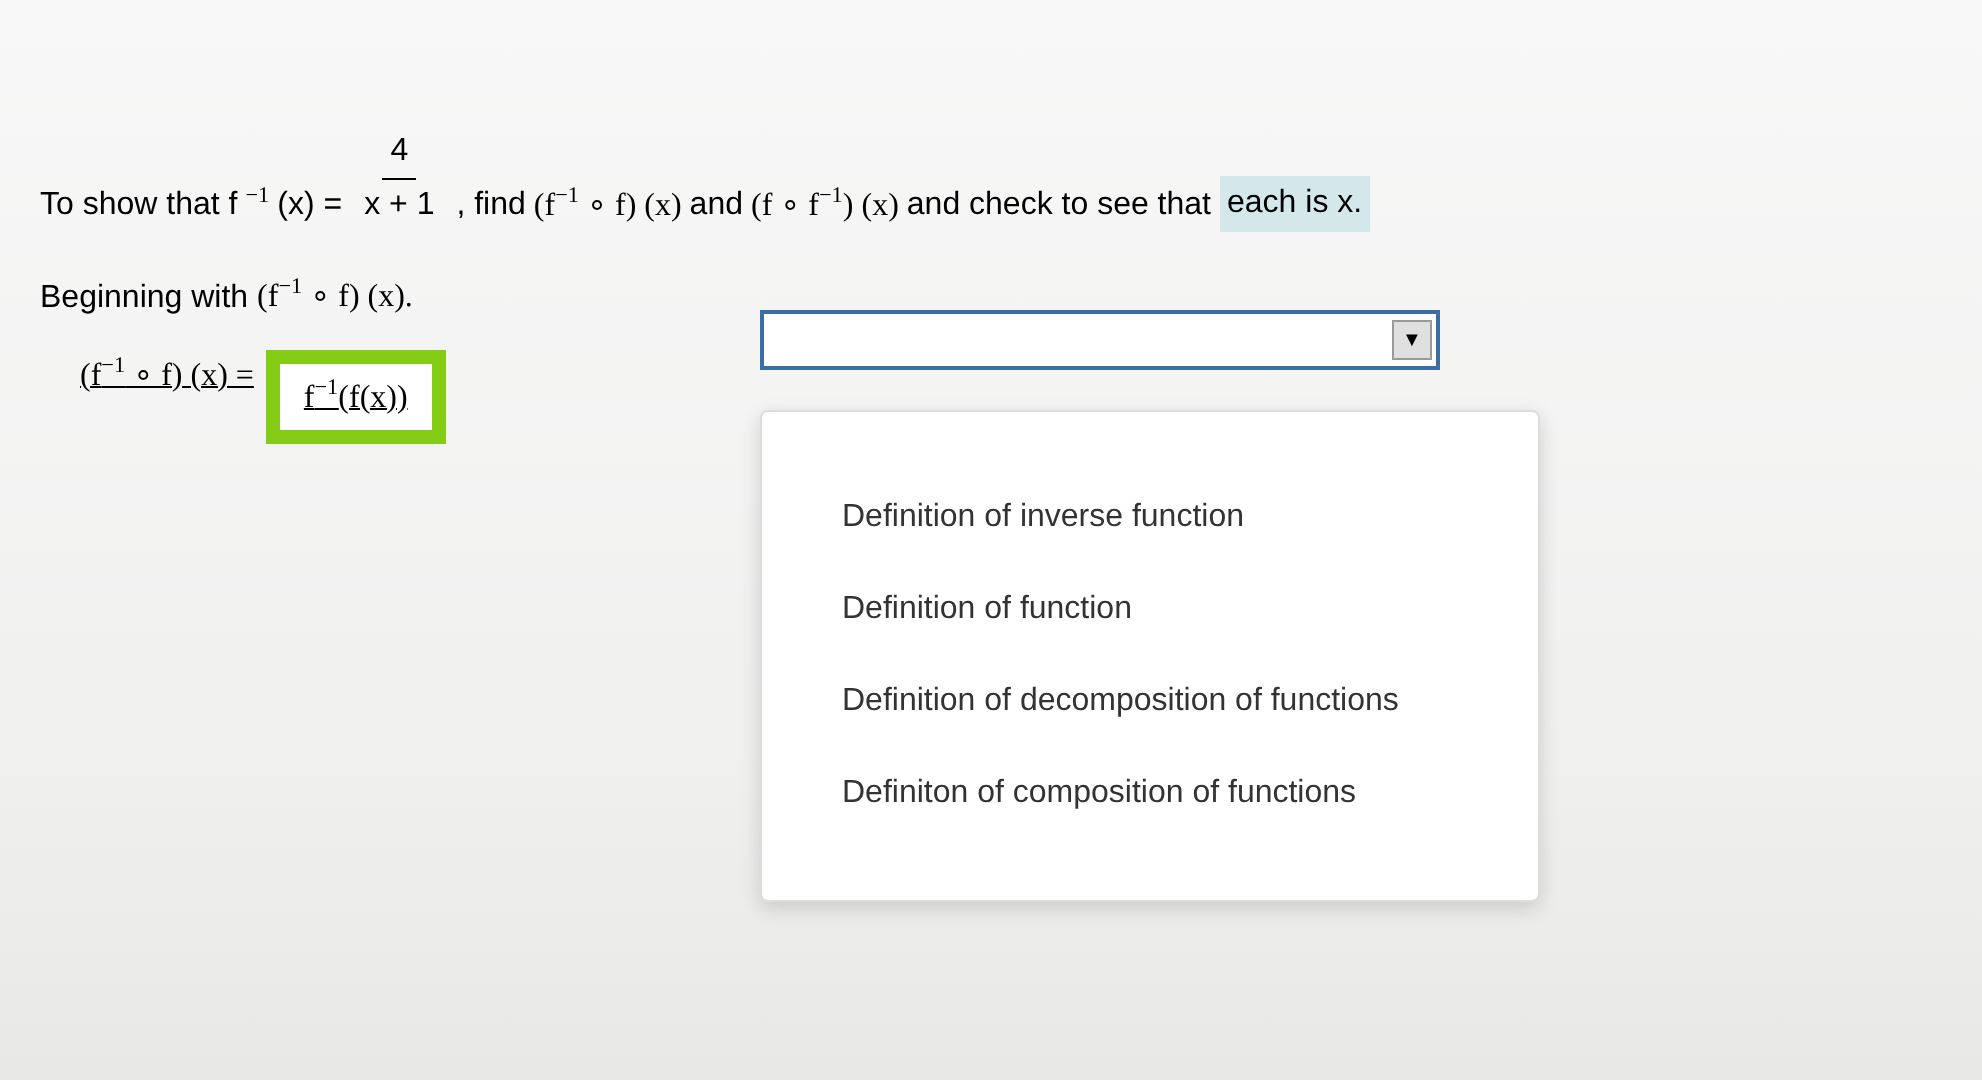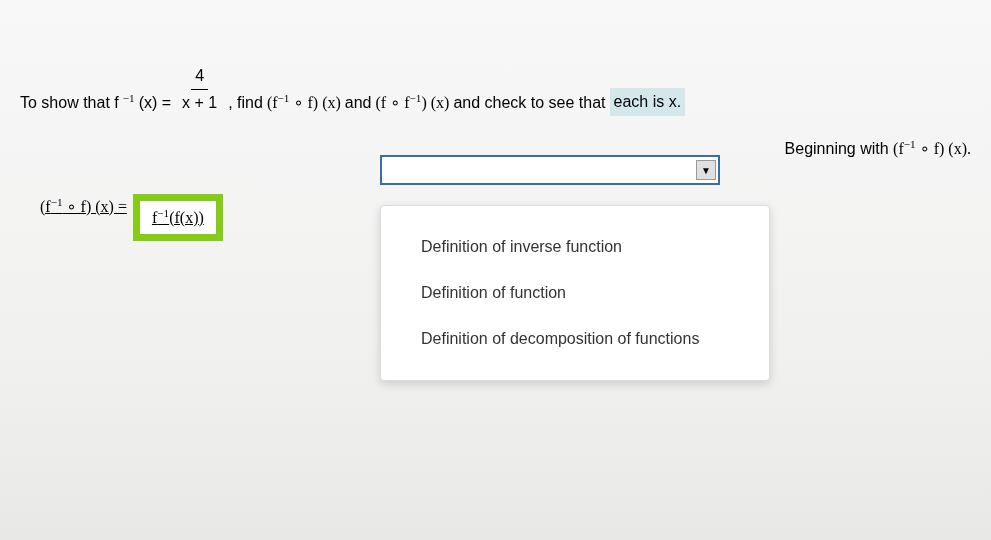--- a/index.html
+++ b/index.html
@@ -33,22 +33,21 @@
       margin: 0 3px;
     }
     .fraction .num { border-bottom: 1px solid #000; padding: 0 4px; }
     .fraction .den { padding: 0 4px; }
     .highlight {
       background: #d4e8ec;
       padding: 1px 4px;
       margin-top: 48px;
     }
     .line2 {
-      margin-bottom: 32px;
-      text-align: right;
+      margin-bottom: 13px;
     }
     .line3 {
       display: flex;
       gap: 6px;
       margin-left: 20px;
       text-decoration: underline;
     }
     .answer-box {
       border: 7px solid #84cc16;
       padding: 4px 12px;
@@ -81,21 +80,21 @@
       justify-content: center;
       font-size: 10px;
     }
     .options-panel {
       margin-top: 20px;
       width: 390px;
       background: #fff;
       border: 1px solid #ddd;
       border-radius: 4px;
       box-shadow: 0 3px 10px rgba(0,0,0,0.15);
-      padding: 18px 40px;
+      padding: 30px 40px;
     }
     .option {
       padding: 14px 0;
       font-size: 16px;
       color: #333;
     }
     sup { font-size: 0.7em; vertical-align: super; }
     .math { font-family: 'Times New Roman', serif; }
   </style>
 </head>
@@ -142,14 +141,15 @@
 </div>
 
 <div class="dropdown-area">
   <div class="select-box">
     <div class="select-arrow">▼</div>
   </div>
   <div class="options-panel">
     <div class="option">Definition of inverse function</div>
     <div class="option">Definition of function</div>
     <div class="option">Definition of decomposition of functions</div>
+    <div class="option">Definiton of composition of functions</div>
   </div>
 </div>
 
 </body></html>

